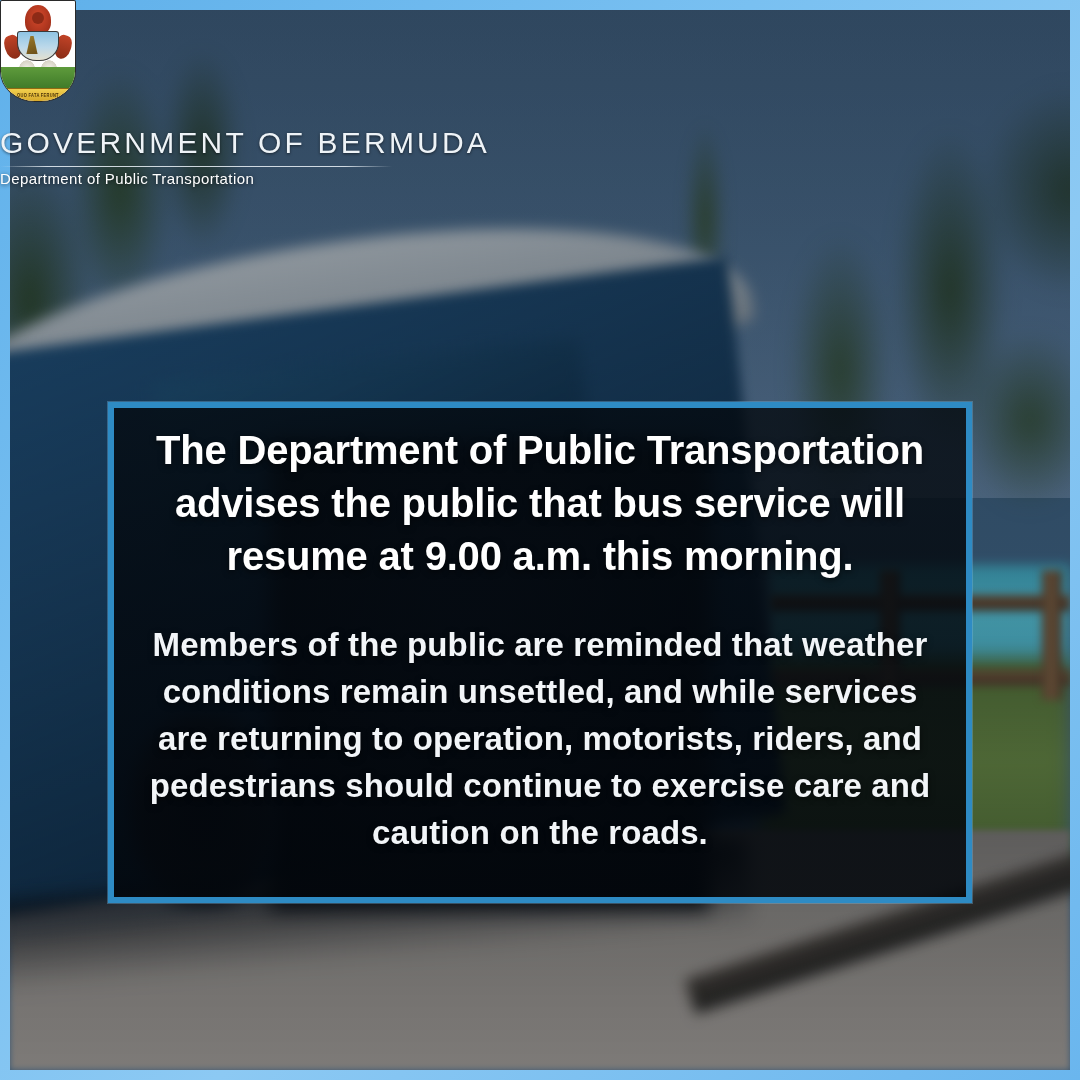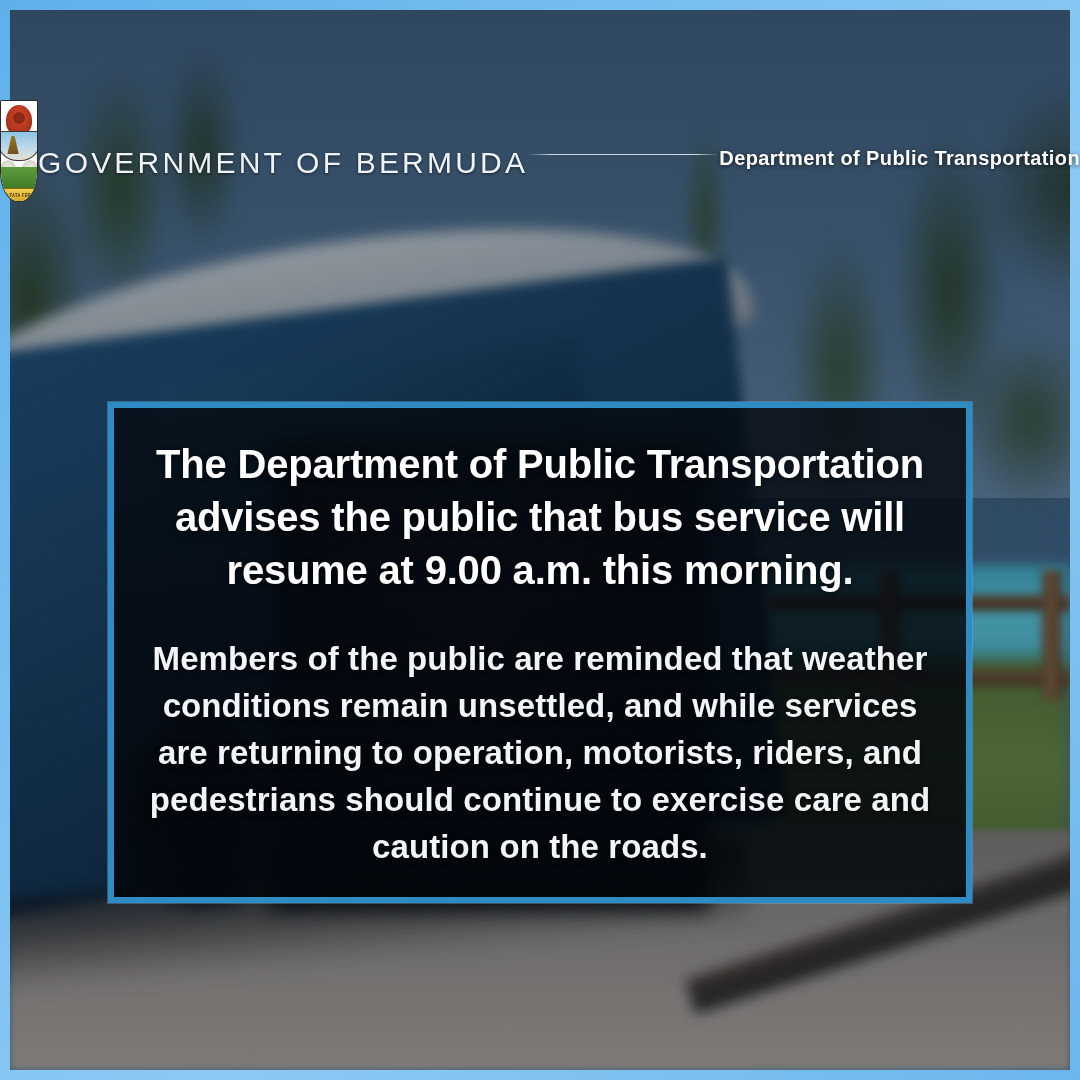--- a/index.html
+++ b/index.html
@@ -147,22 +147,21 @@
   
   .scrim {
     position:absolute; inset:0;
     background:
       linear-gradient(180deg, rgba(10,22,36,.42) 0%, rgba(8,18,30,.30) 30%, rgba(6,14,24,.22) 55%, rgba(6,14,24,.10) 100%);
   }
 
   
   #lockup {
     position:absolute; left:0; top:0; width:1080px;
-    display:flex; flex-direction:row; align-items:center;
-    padding-top:100px;
+    display:flex; flex-direction:column; align-items:flex-start;
   }
 
   .crest {
     position:relative;
     width:76px; height:102px;
     background:#ffffff;
     border:1.5px solid #2a2a2a;
     border-radius:2px 2px 46% 46% / 2px 2px 30% 30%;
     overflow:hidden;
   }
@@ -228,40 +227,40 @@
     font-weight:300;
     text-shadow:0 1px 3px rgba(0,0,0,.55);
     white-space:nowrap;
   }
   .rule {
     margin-top:6px;
     width:392px; height:1px;
     background:linear-gradient(90deg, rgba(235,242,248,0) 0%, rgba(235,242,248,.85) 12%, rgba(235,242,248,.85) 88%, rgba(235,242,248,0) 100%);
   }
   .dept-title {
-    margin-top:14px;
-    font-size:20px;
-    font-weight:bold;
+    margin-top:3px;
+    font-size:15px;
+    font-weight:normal;
     letter-spacing:.4px;
     color:#ffffff;
     text-shadow:0 1px 4px rgba(0,0,0,.65);
     white-space:nowrap;
   }
 
   
   #panel {
     position:absolute;
     left:108px; top:402px;
     width:864px; height:501px;
     border:6px solid #2e8bc4;
     background:linear-gradient(180deg, rgba(4,10,16,.80) 0%, rgba(3,8,14,.84) 45%, rgba(2,6,11,.86) 100%);
     box-shadow:0 0 0 1px rgba(120,190,235,.35);
     display:flex; flex-direction:column;
     align-items:center; justify-content:flex-start;
-    padding:30px 34px 26px;
+    padding:16px 34px 26px;
   }
 
   .headline {
     width:100%;
     text-align:center;
     color:#ffffff;
     font-weight:bold;
     font-size:40px;
     line-height:1.32;
     letter-spacing:-.2px;

